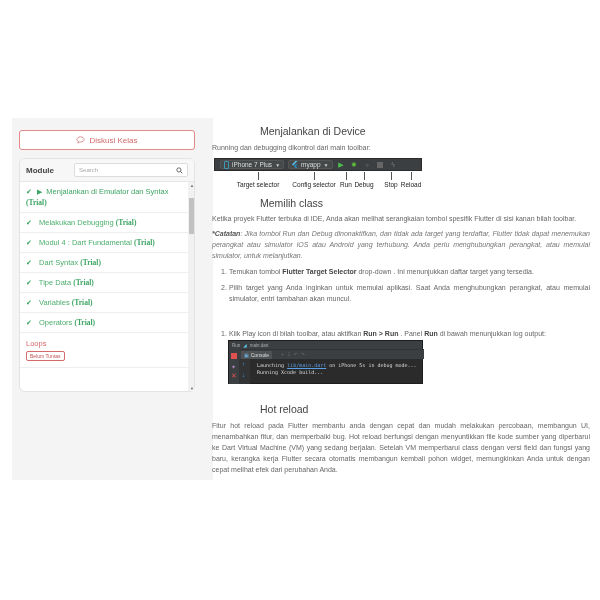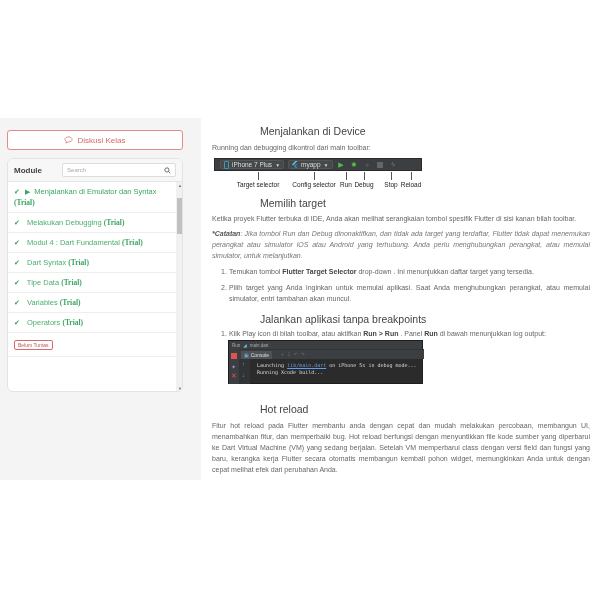--- a/index.html
+++ b/index.html
@@ -2,21 +2,21 @@
 <html><head>
 <meta charset="utf-8">
 <style>
   * { box-sizing: border-box; margin: 0; padding: 0; }
   html, body { width: 600px; height: 600px; background: #ffffff; overflow: hidden; }
   body { font-family: "Liberation Sans", "DejaVu Sans", sans-serif; color: #555; position: relative; }
 
   .page { position: absolute; left: 0; top: 118px; width: 600px; height: 362px; }
 
   
-  .sidebar { position: absolute; left: 0; top: 0; width: 201px; height: 362px; background: #f4f4f4; }
+  .sidebar { position: absolute; left: 12px; top: 0; width: 201px; height: 362px; background: #f4f4f4; }
   .discuss-btn {
     position: absolute; left: 7px; top: 12px; width: 176px; height: 20px;
     border: 1px solid #e38b8b; border-radius: 3px; background: #fff;
     display: flex; align-items: center; justify-content: center; gap: 4px;
     color: #d46a6a; font-size: 8px; cursor: pointer;
   }
   .discuss-btn svg { width: 9px; height: 8px; }
 
   .module-panel {
     position: absolute; left: 7px; top: 40px; width: 176px; height: 234px;
@@ -149,20 +149,21 @@
           <span class="check">✔</span>
           <span>Variables</span>
           <span class="trial">(Trial)</span>
         </div>
         <div class="module-item">
           <span class="check">✔</span>
           <span>Operators</span>
           <span class="trial">(Trial)</span>
         </div>
         <div class="module-item locked" style="padding-top:5px;padding-bottom:6px;">
+          <div>Loops</div>
           <span class="badge">Belum Tuntas</span>
         </div>
       </div>
 
       <div class="scrollbar">
         <div class="scroll-arrow" style="top:2px;">▲</div>
         <div class="scroll-thumb"></div>
         <div class="scroll-arrow" style="bottom:2px;">▼</div>
       </div>
     </div>
@@ -207,38 +208,37 @@
         <div class="tb-label" style="left:132px;">Run</div>
         <div class="tb-tick" style="left:150px;"></div>
         <div class="tb-label" style="left:150px;">Debug</div>
         <div class="tb-tick" style="left:177px;"></div>
         <div class="tb-label" style="left:177px;">Stop</div>
         <div class="tb-tick" style="left:197px;"></div>
         <div class="tb-label" style="left:197px;">Reload</div>
       </div>
     </div>
 
-    <h2 style="top:79px;">Memilih target</h2>
+    <h2 style="top:79px;">Memilih class</h2>
     <p class="abs" style="top:95px;width:378px;">Ketika proyek Flutter terbuka di IDE, Anda akan melihat serangkaian tombol spesifik Flutter di sisi kanan bilah toolbar.</p>
     <p class="abs justify" style="top:110px;width:378px;">
       <em class="note"><b>*Catatan</b><span>: Jika tombol Run dan Debug dinonaktifkan, dan tidak ada target yang terdaftar, Flutter tidak dapat menemukan perangkat atau simulator iOS atau Android yang terhubung. Anda perlu menghubungkan perangkat, atau memulai simulator, untuk melanjutkan.</span></em>
     </p>
 
     <ol class="abs" style="top:148px;width:378px;">
       <li style="margin-bottom:5px;">
         <span class="num">1.</span>
         <span>Temukan tombol </span><b class="strong">Flutter Target Selector</b><span> drop-down . Ini menunjukkan daftar target yang tersedia.</span>
       </li>
       <li class="justify">
         <span class="num">2.</span>
         <span>Pilih target yang Anda inginkan untuk memulai aplikasi. Saat Anda menghubungkan perangkat, atau memulai simulator, entri tambahan akan muncul.</span>
       </li>
     </ol>
 
-    <h2 style="top:195px;">Jalankan aplikasi tanpa breakpoints</h2>
     <ol class="abs" style="top:210px;width:378px;">
       <li>
         <span class="num">1.</span>
         <span>Klik Play icon di bilah toolbar, atau aktifkan </span><b class="strong">Run &gt; Run</b><span> . Panel </span><b class="strong">Run</b><span> di bawah menunjukkan log output:</span>
       </li>
     </ol>
 
     <div class="console-img">
       <div class="console-top">
         <span>Run</span>

